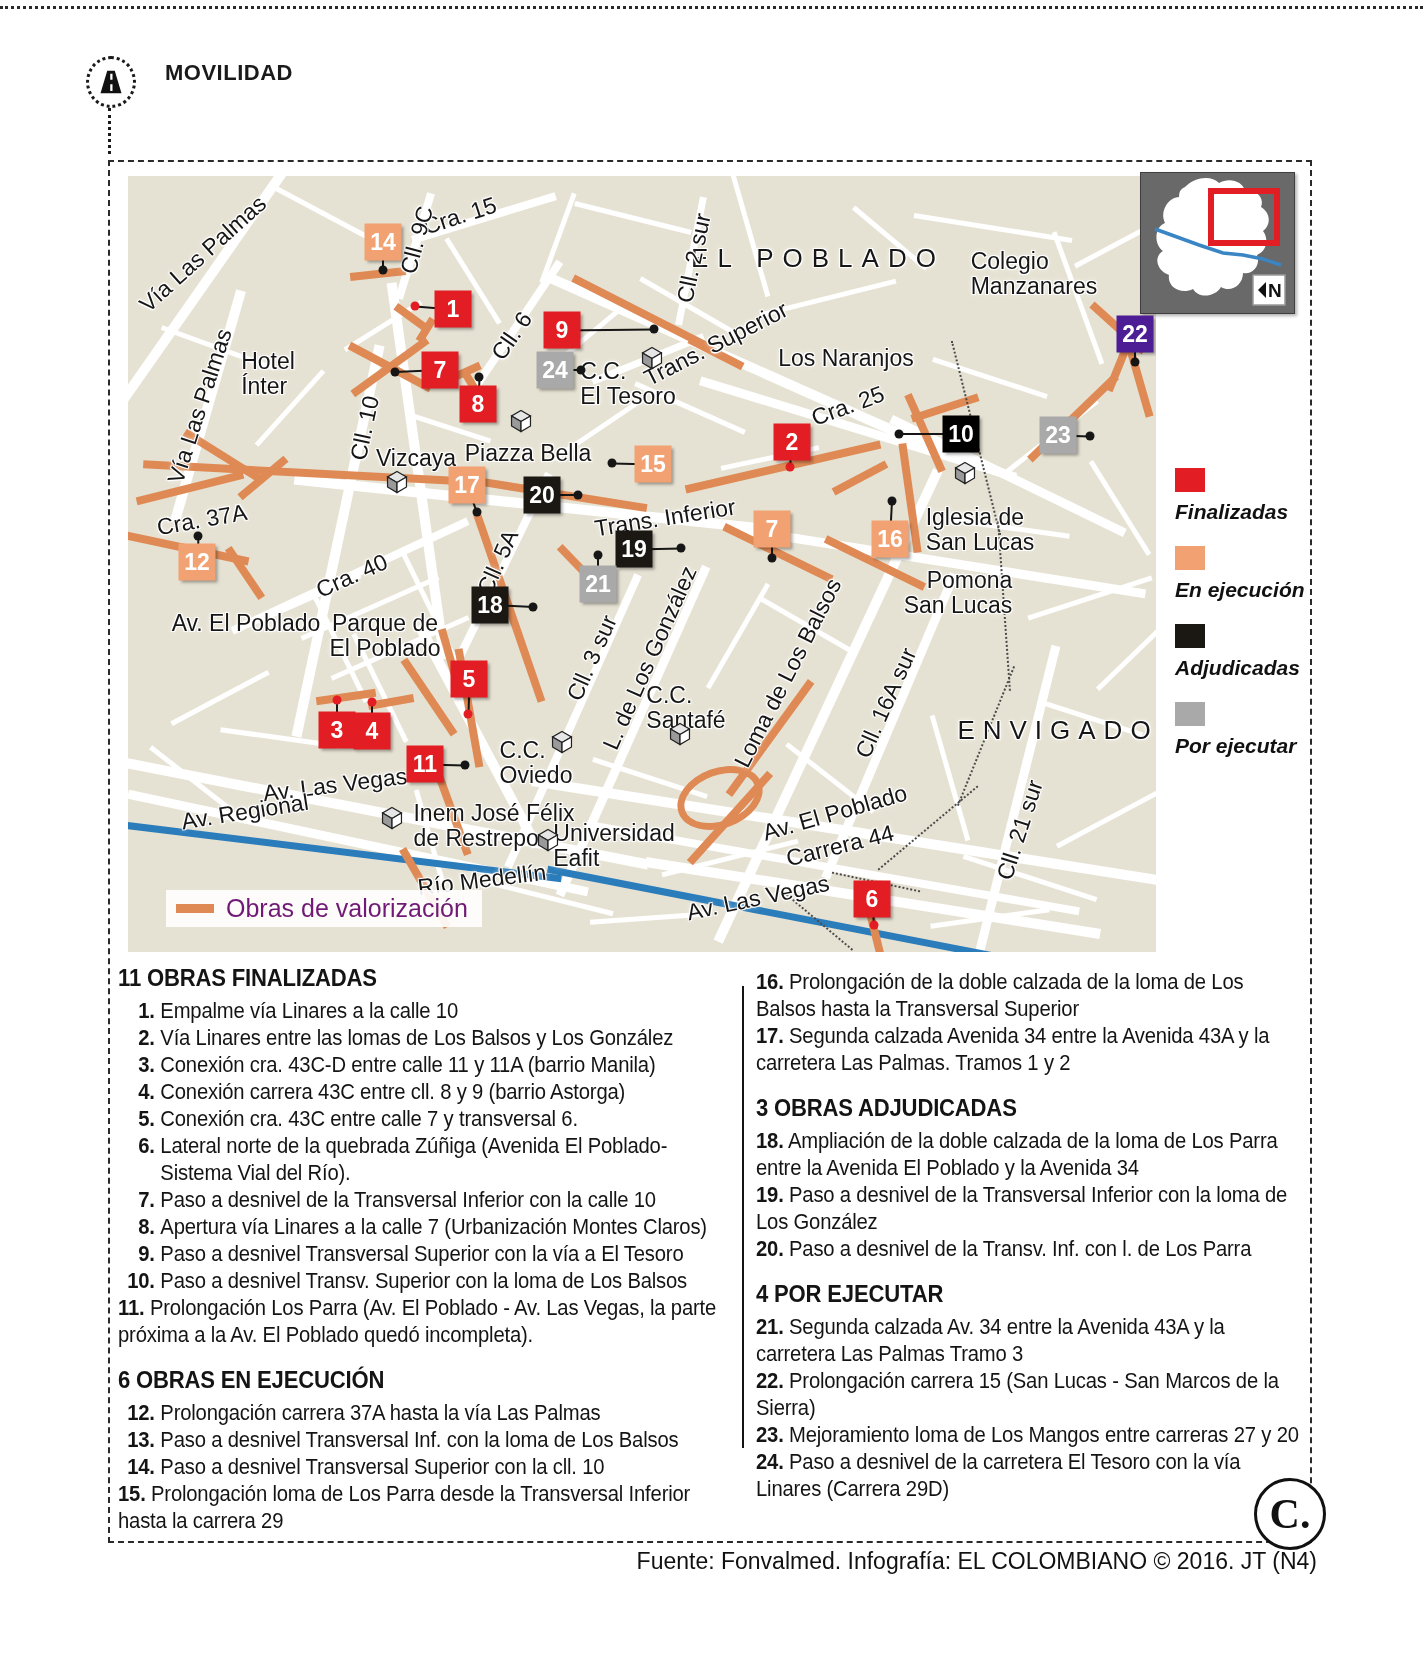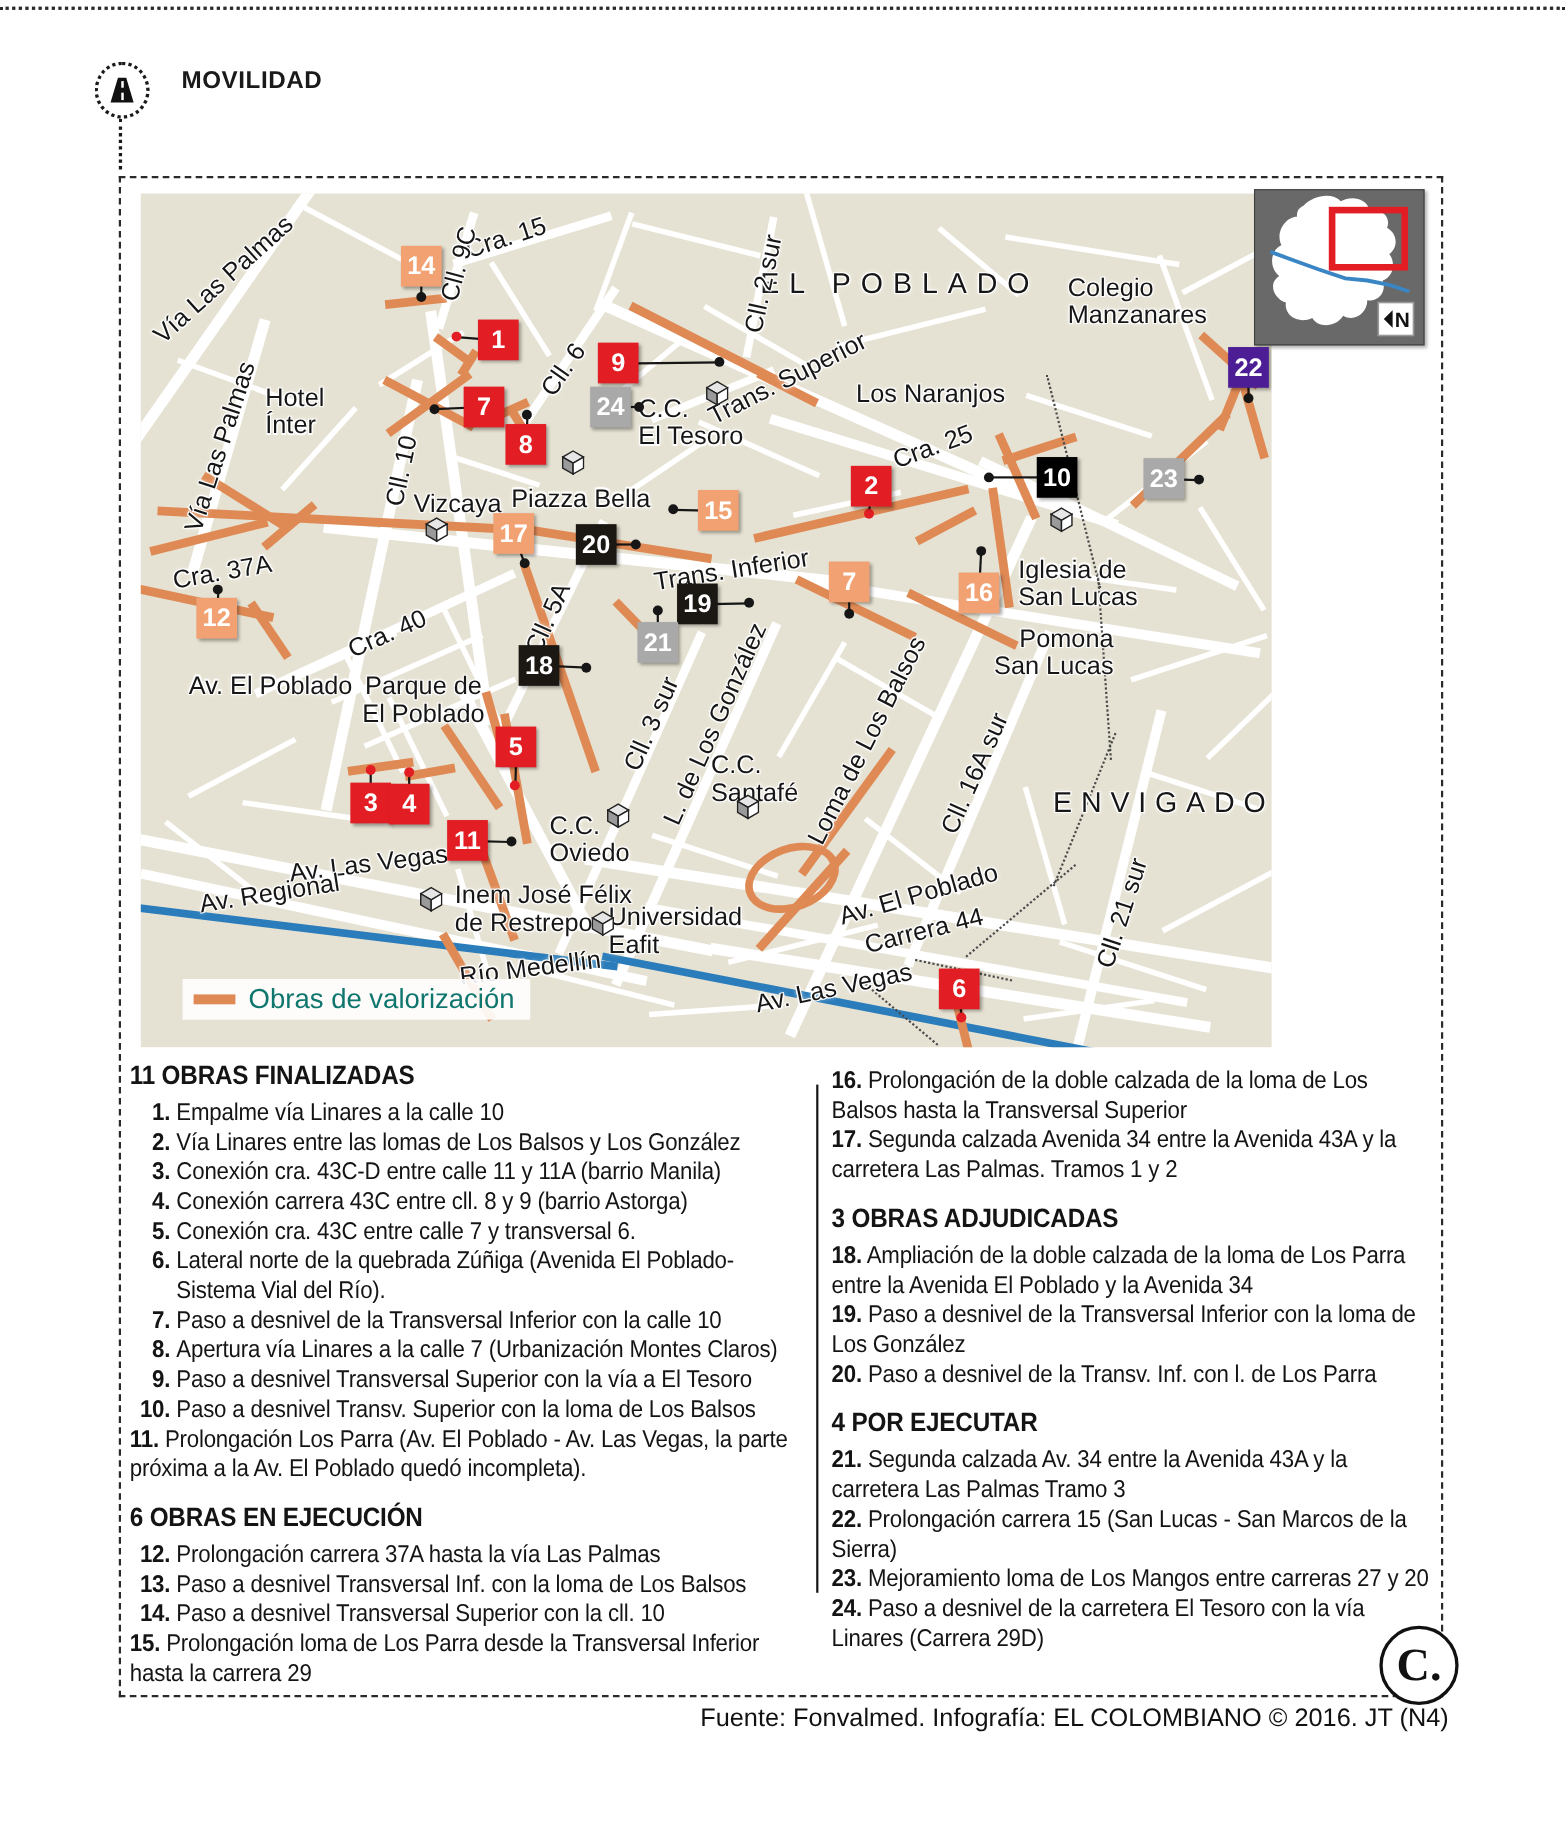--- a/index.html
+++ b/index.html
@@ -25,21 +25,21 @@
   .mlab{position:absolute;white-space:pre;font-size:23px;line-height:25px;color:#161616;z-index:2;
         text-shadow:-1px -1px 0 #fff,1px -1px 0 #fff,-1px 1px 0 #fff,1px 1px 0 #fff,0 0 5px #fff;}
   .cube{position:absolute;z-index:2;}
   .lead{position:absolute;height:2px;background:#161616;z-index:3;}
   .ldot{position:absolute;width:9px;height:9px;border-radius:50%;z-index:3;}
   .mk{position:absolute;width:37px;height:37px;z-index:4;color:#fff;font-weight:bold;font-size:23px;
       display:flex;align-items:center;justify-content:center;box-shadow:2px 2px 3px rgba(0,0,0,.35);}
   #map-inline-legend{position:absolute;left:38px;top:714px;z-index:5;background:rgba(255,255,255,.9);
       display:flex;align-items:center;padding:4px 14px 4px 10px;}
   #map-inline-legend .dash{width:38px;height:9px;background:#df8a55;margin-right:12px;}
-  #map-inline-legend .txt{font-size:25px;color:#0f766e;text-align:right;}
+  #map-inline-legend .txt{font-size:25px;color:#701a75;text-align:right;}
   
   #minimap{position:absolute;left:1140px;top:172px;width:153px;height:140px;background:#696969;
            border:1px solid #3f3f3f;box-shadow:2px 2px 3px rgba(0,0,0,.3);}
   
   #legend{position:absolute;left:1175px;top:468px;width:130px;}
   .lg-sw{width:30px;height:24px;margin-bottom:8px;}
   .lg-lb{font-size:21px;font-weight:bold;font-style:italic;margin-bottom:22px;color:#111;}
   
   .col{position:absolute;transform:scaleX(.92);transform-origin:0 0;font-size:22px;line-height:27px;
        letter-spacing:-0.2px;color:#141414;}
@@ -373,20 +373,30 @@
                C128,66 126,78 116,82 C120,92 112,102 102,100 C102,112 90,120 80,114 C74,124 58,126 52,116
                C40,122 26,114 28,102 C16,98 12,84 22,78 C12,70 14,54 24,50 C18,38 28,24 38,24 C38,18 40,16 44,14 Z" fill="#ffffff"></path>
       <polyline points="14,56 36,64 58,72 82,80 102,82 122,86 140,92" fill="none" stroke="#3a85c4" stroke-width="3.5"></polyline>
       <rect x="70" y="18" width="66" height="52" fill="none" stroke="#e21d23" stroke-width="6"></rect>
       <rect x="112" y="102" width="32" height="30" fill="#ffffff" stroke="#999" stroke-width="1.5"></rect>
       <polygon points="117,117 125,109 125,125" fill="#111"></polygon>
       <text x="127" y="124" font-size="19" font-weight="bold" font-family="Liberation Sans, sans-serif" fill="#111">N</text>
     </svg>
   </div>
 
+  <div id="legend">
+      <div class="lg-sw" style="background: rgb(226, 29, 35);"></div>
+      <div class="lg-lb">Finalizadas</div>
+      <div class="lg-sw" style="background: rgb(242, 162, 114);"></div>
+      <div class="lg-lb">En ejecución</div>
+      <div class="lg-sw" style="background: rgb(27, 23, 19);"></div>
+      <div class="lg-lb">Adjudicadas</div>
+      <div class="lg-sw" style="background: rgb(169, 169, 169);"></div>
+      <div class="lg-lb">Por ejecutar</div>
+    </div>
 
   <div id="col-left" class="col">
       <div class="sec-h">11 OBRAS FINALIZADAS</div>
       <div class="item hang"><b>1.</b> Empalme vía Linares a la calle 10</div>
       <div class="item hang"><b>2.</b> Vía Linares entre las lomas de Los Balsos y Los González</div>
       <div class="item hang"><b>3.</b> Conexión cra. 43C-D entre calle 11 y 11A (barrio Manila)</div>
       <div class="item hang"><b>4.</b> Conexión carrera 43C entre cll. 8 y 9 (barrio Astorga)</div>
       <div class="item hang"><b>5.</b> Conexión cra. 43C entre calle 7 y transversal 6.</div>
       <div class="item hang"><b>6.</b> Lateral norte de la quebrada Zúñiga (Avenida El Poblado-Sistema Vial del Río).</div>
       <div class="item hang"><b>7.</b> Paso a desnivel de la Transversal Inferior con la calle 10</div>

